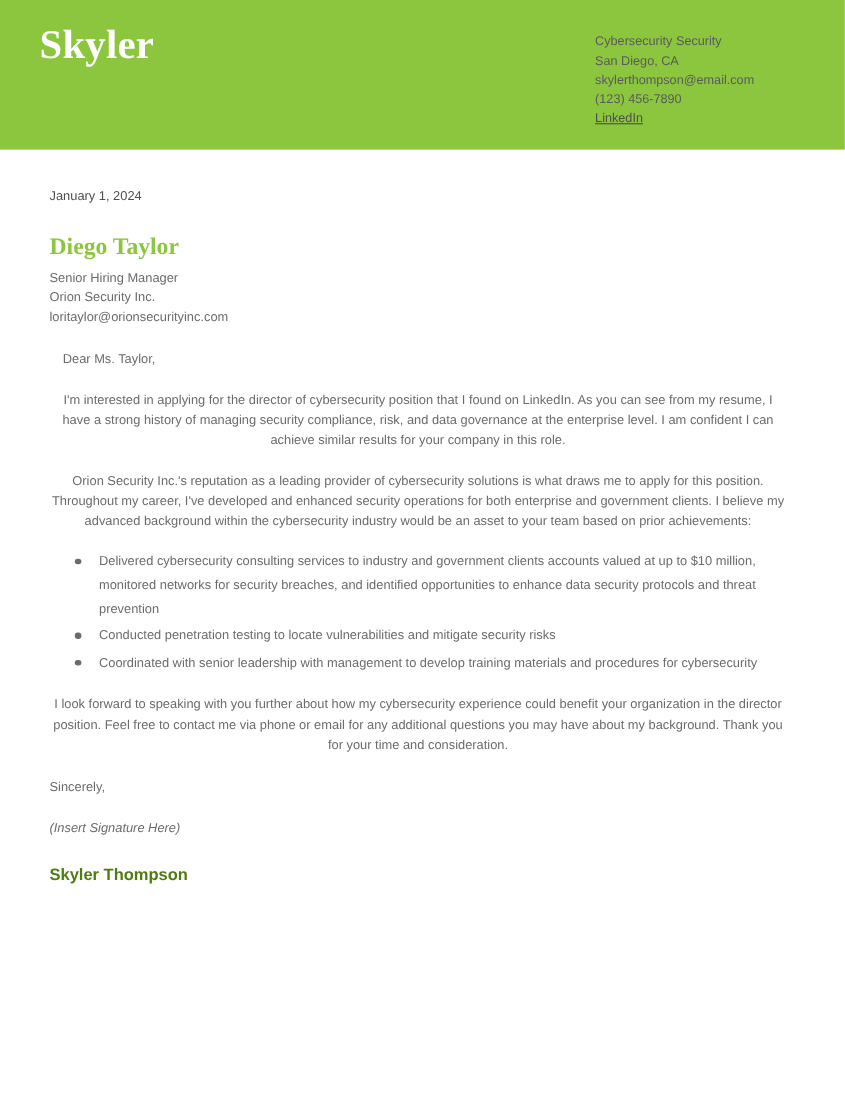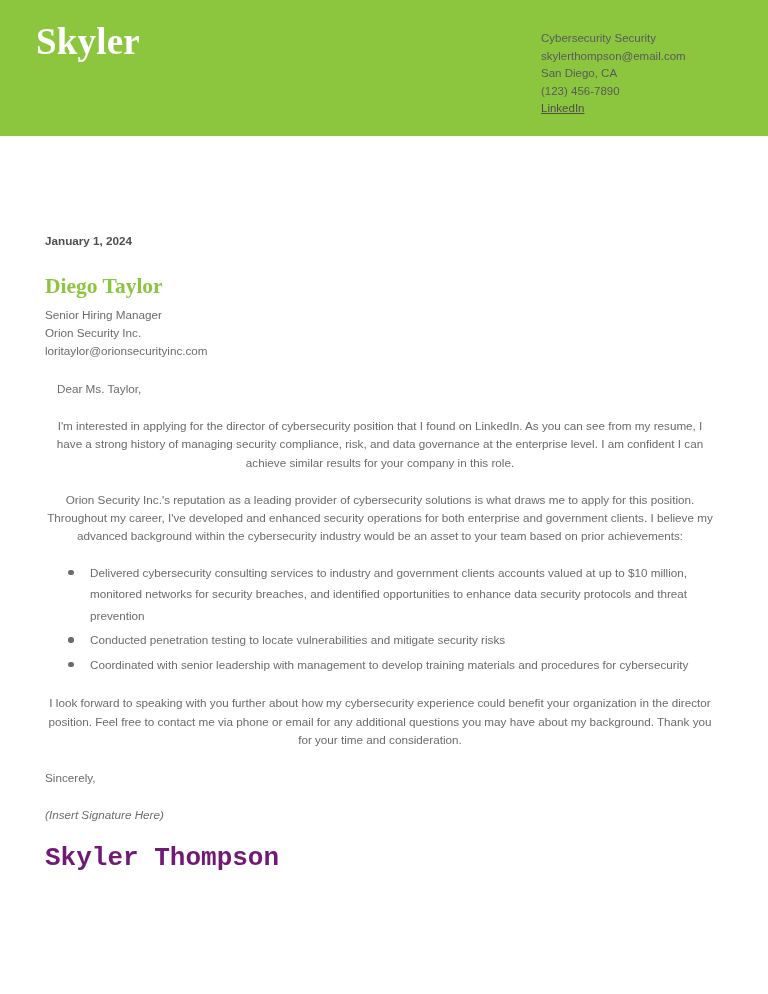--- a/index.html
+++ b/index.html
@@ -71,23 +71,23 @@
 
   
   .letter {
     position: absolute;
     left: 45px;
     top: 136px;
     width: 672px;
   }
 
   .date-line {
-    margin-top: 97px;
-    font-size: 11.7px;
-    font-weight: bold;
+    margin-top: 35px;
+    font-size: 11.7px;
+    font-weight: normal;
     color: #4f4f4f;
     line-height: 16px;
   }
 
   .recipient-name {
     margin-top: 25px;
     font-family: "Liberation Serif", serif;
     font-weight: bold;
     font-size: 21.5px;
     line-height: 25px;
@@ -164,42 +164,42 @@
   .signature-placeholder {
     margin-top: 19px;
     font-size: 11.7px;
     font-style: italic;
     line-height: 18px;
     color: #6b6b6b;
   }
 
   .signature-name {
     margin-top: 21px;
-    font-family: Liberation Mono, monospace;
+    font-family: Liberation Sans, sans-serif;
     font-weight: bold;
-    font-size: 26px;
+    font-size: 15px;
     line-height: 26px;
-    color: #701a75;
+    color: #4d7c0f;
   }
 </style>
 </head>
 <body>
 
 <div class="page">
 
   <div class="header-band">
 
     <div class="header-name">
       <span class="nm-line">Skyler</span>
     </div>
 
     <div class="header-contact">
       <span class="contact-line">Cybersecurity Security</span>
+      <span class="contact-line">San Diego, CA</span>
       <span class="contact-line">skylerthompson@email.com</span>
-      <span class="contact-line">San Diego, CA</span>
       <span class="contact-line">(123) 456-7890</span>
       <span class="contact-line"><span class="contact-link">LinkedIn</span></span>
     </div>
 
   </div>
 
   <div class="letter">
 
     <div class="date-line">January 1, 2024</div>
 

